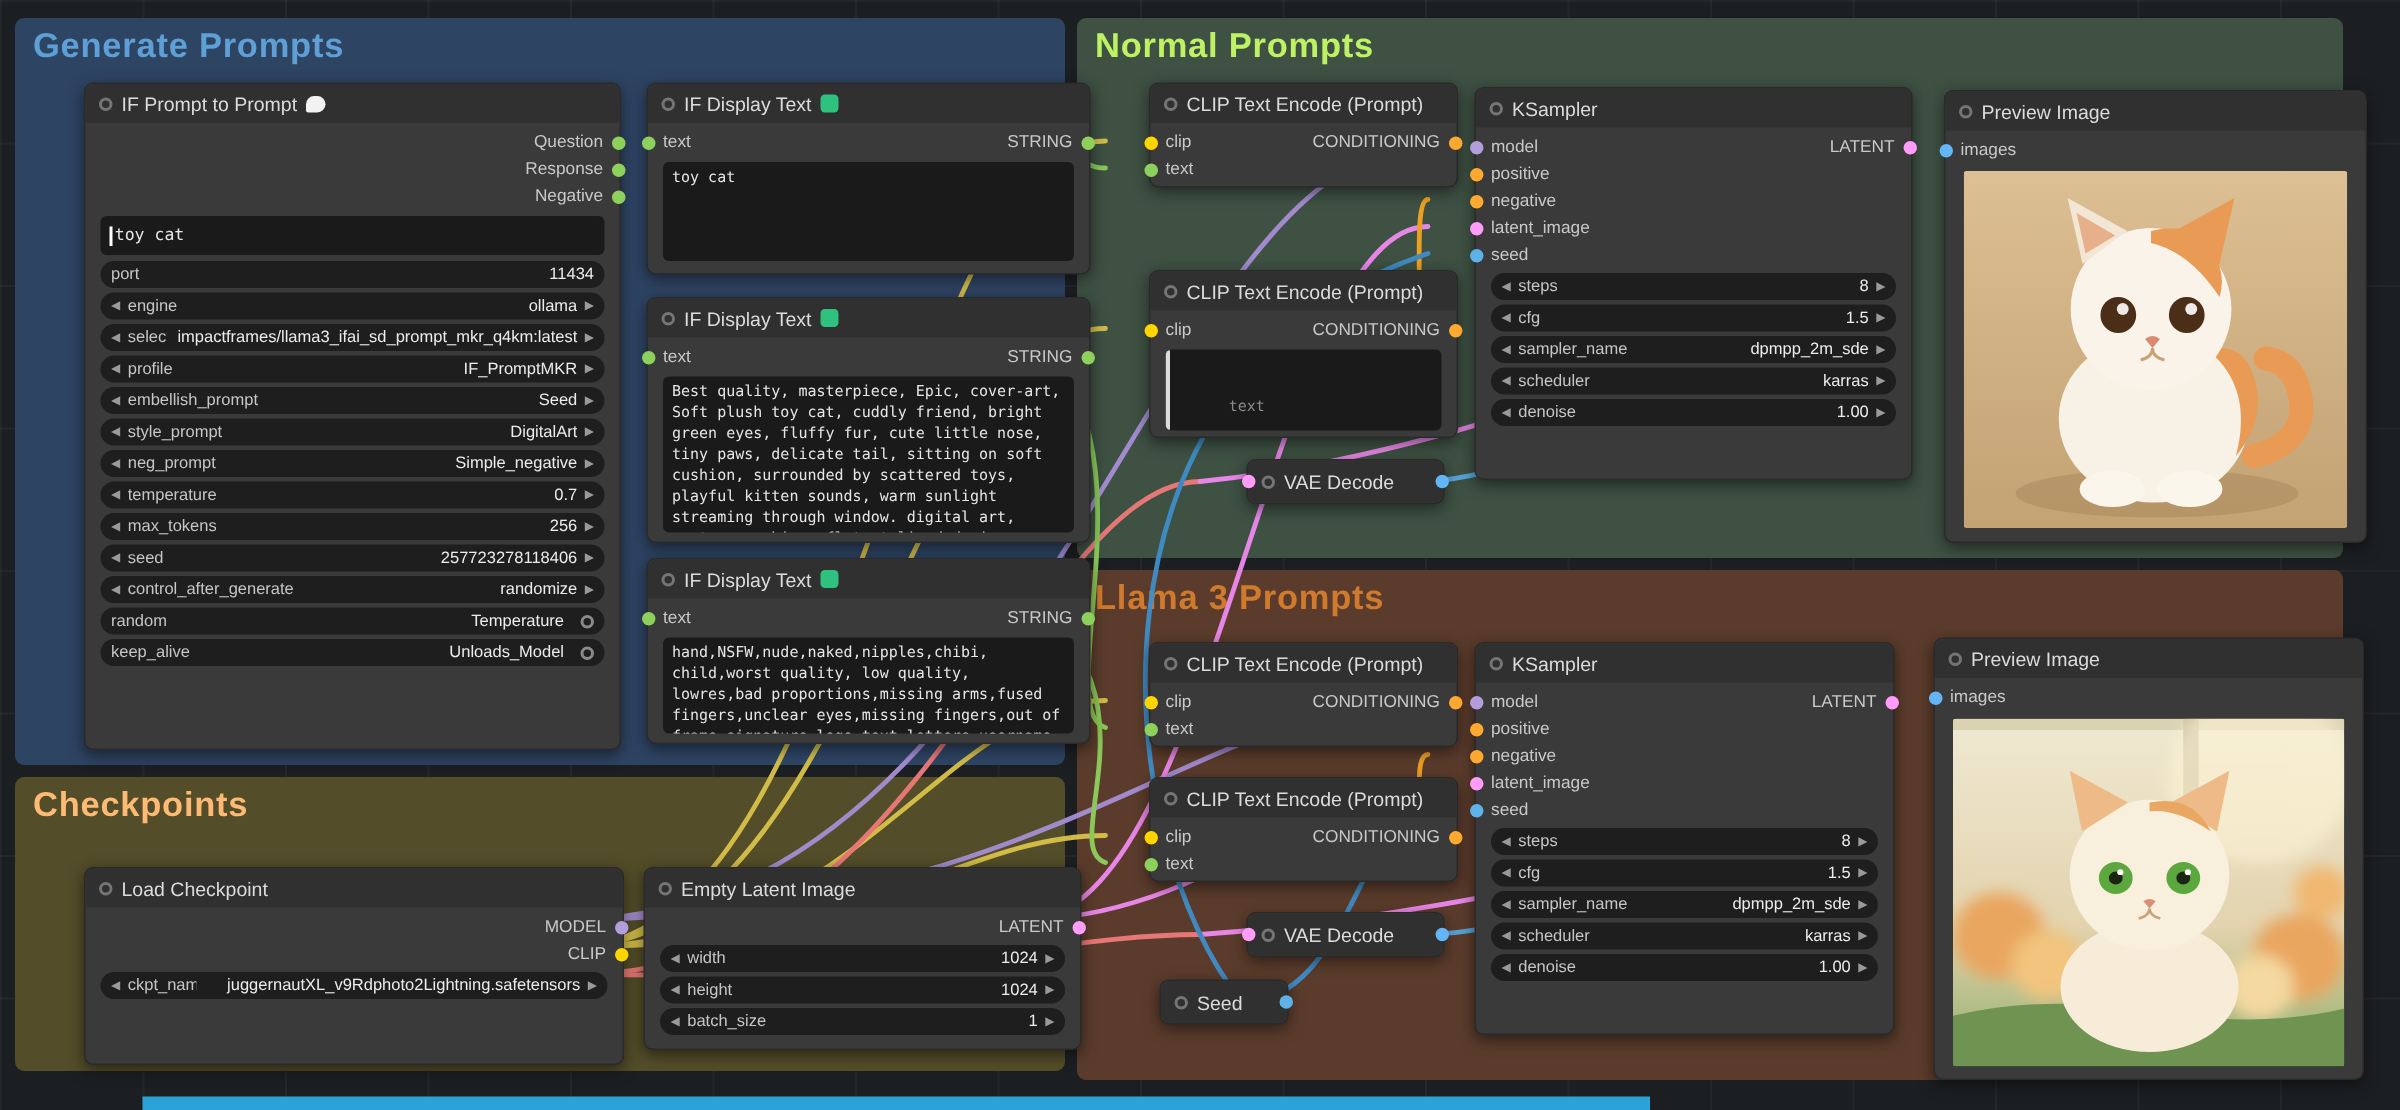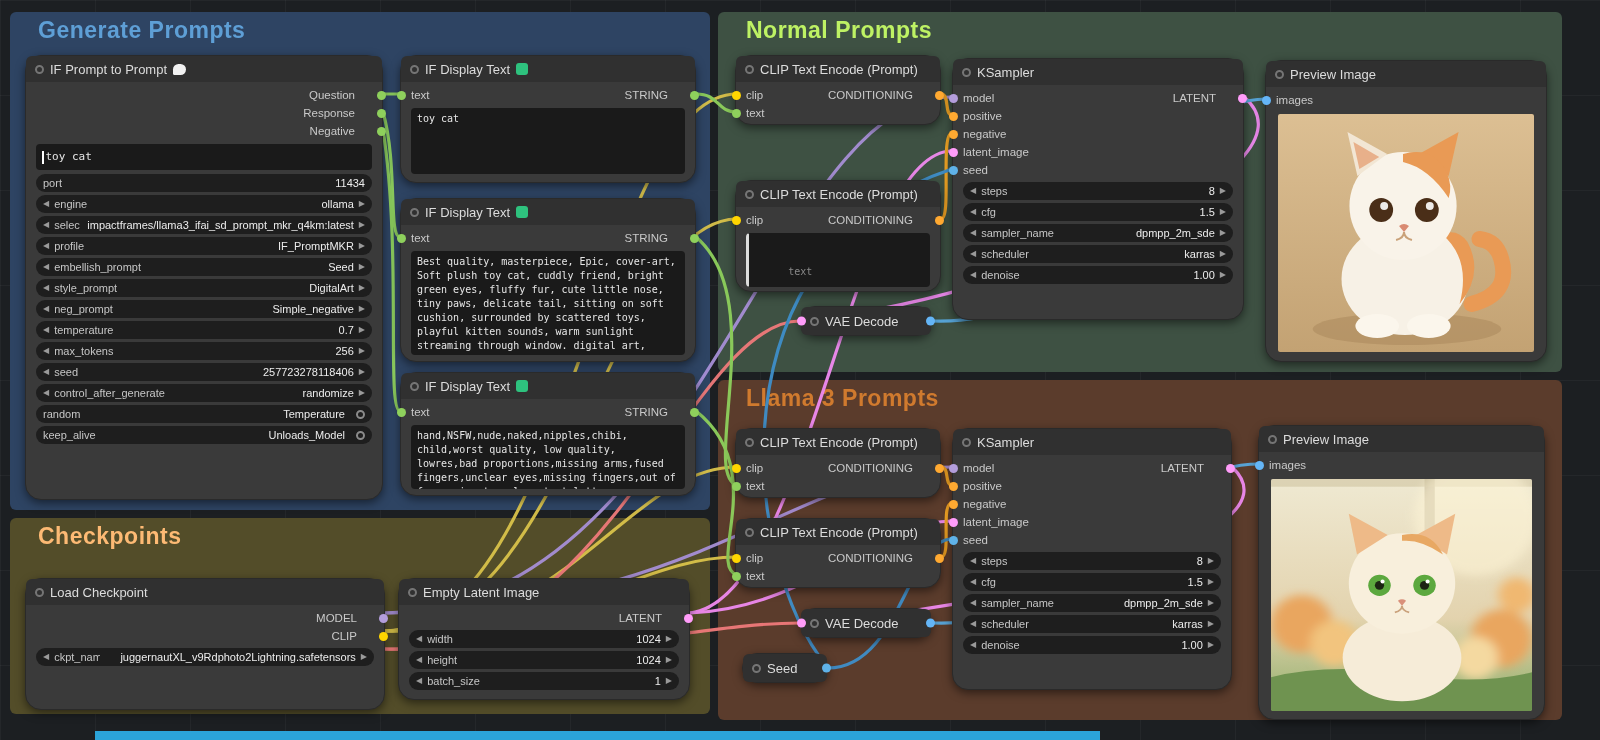--- a/index.html
+++ b/index.html
@@ -3,35 +3,35 @@
 <meta charset="utf-8">
 <style>
   *{margin:0;padding:0;box-sizing:border-box;}
   html,body{width:1600px;height:740px;overflow:hidden;}
   body{font-family:"Liberation Sans",sans-serif;position:relative;background:#1c1f22;}
   #canvas{position:absolute;inset:0;background-color:#1c1f22;
     background-image:linear-gradient(rgba(255,255,255,.035) 1px,transparent 1px),
                      linear-gradient(90deg,rgba(255,255,255,.035) 1px,transparent 1px);
     background-size:95px 95px;}
   .group{position:absolute;border-radius:6px;z-index:1;}
-  .group-title{position:absolute;top:5px;left:12px;font-size:23px;font-weight:bold;letter-spacing:.5px;margin-left:16px;}
+  .group-title{position:absolute;top:5px;left:12px;font-size:23px;font-weight:bold;letter-spacing:.5px;}
   #wires{position:absolute;inset:0;z-index:2;pointer-events:none;}
-  .node{position:absolute;z-index:3;background:#3a3a3a;border:1px solid #2a2a2a;border-radius:16px;
-    box-shadow:0 3px 10px rgba(0,0,0,.5);}
+  .node{position:absolute;z-index:3;background:#3a3a3a;border:1px solid #2a2a2a;border-radius:6px;
+    box-shadow:0 3px 10px rgba(0,0,0,.5);margin-left:31px;}
   .nheader{height:26px;display:flex;align-items:center;gap:6px;padding:0 9px;background:#303030;
     border-radius:6px 6px 0 0;color:#dcdcdc;font-size:13px;white-space:nowrap;overflow:hidden;}
   .collapsed{height:30px;}
   .collapsed .nheader{height:28px;border-radius:6px;}
   .ndot{width:9px;height:9px;border-radius:50%;border:2px solid #757575;flex:0 0 auto;background:transparent;}
   .icon-speech{width:13px;height:11px;background:#f2f2f2;border-radius:7px 7px 7px 2px;flex:0 0 auto;}
   .icon-abc{width:12px;height:12px;border-radius:3px;background:#2ec27e;flex:0 0 auto;}
   .slots{padding-top:4px;}
   .srow{height:18px;display:flex;align-items:center;font-size:11.5px;color:#c9c9c9;padding:0 10px;}
   .sl{display:flex;align-items:center;gap:5px;}
-  .sr{display:flex;align-items:center;gap:22px;margin-left:auto;justify-content:flex-end;}
+  .sr{display:flex;align-items:center;gap:6px;margin-left:auto;justify-content:flex-end;}
   .pdot{width:9px;height:9px;border-radius:50%;flex:0 0 auto;}
   .sl .pdot{margin-left:-14px;}
   .sr .pdot{margin-right:-14px;}
   .c-model{background:#b39ddb}.c-clip{background:#ffd500}.c-vae{background:#ff6e6e}
   .c-cond{background:#ffa931}.c-latent{background:#ff9cf9}.c-image{background:#64b5f6}
   .c-string{background:#8ed05c}.c-int{background:#5fb2e8}
   .widget{height:18px;margin:3px 10px;background:#1e1e1e;border-radius:9px;display:flex;align-items:center;
     padding:0 7px;font-size:11px;gap:5px;color:#c6c6c6;overflow:hidden;}
   .widget .arr{font-size:8px;color:#9a9a9a;line-height:1;flex:0 0 auto;}
   .widget .wlabel{white-space:nowrap;overflow:hidden;flex:0 1 auto;}

